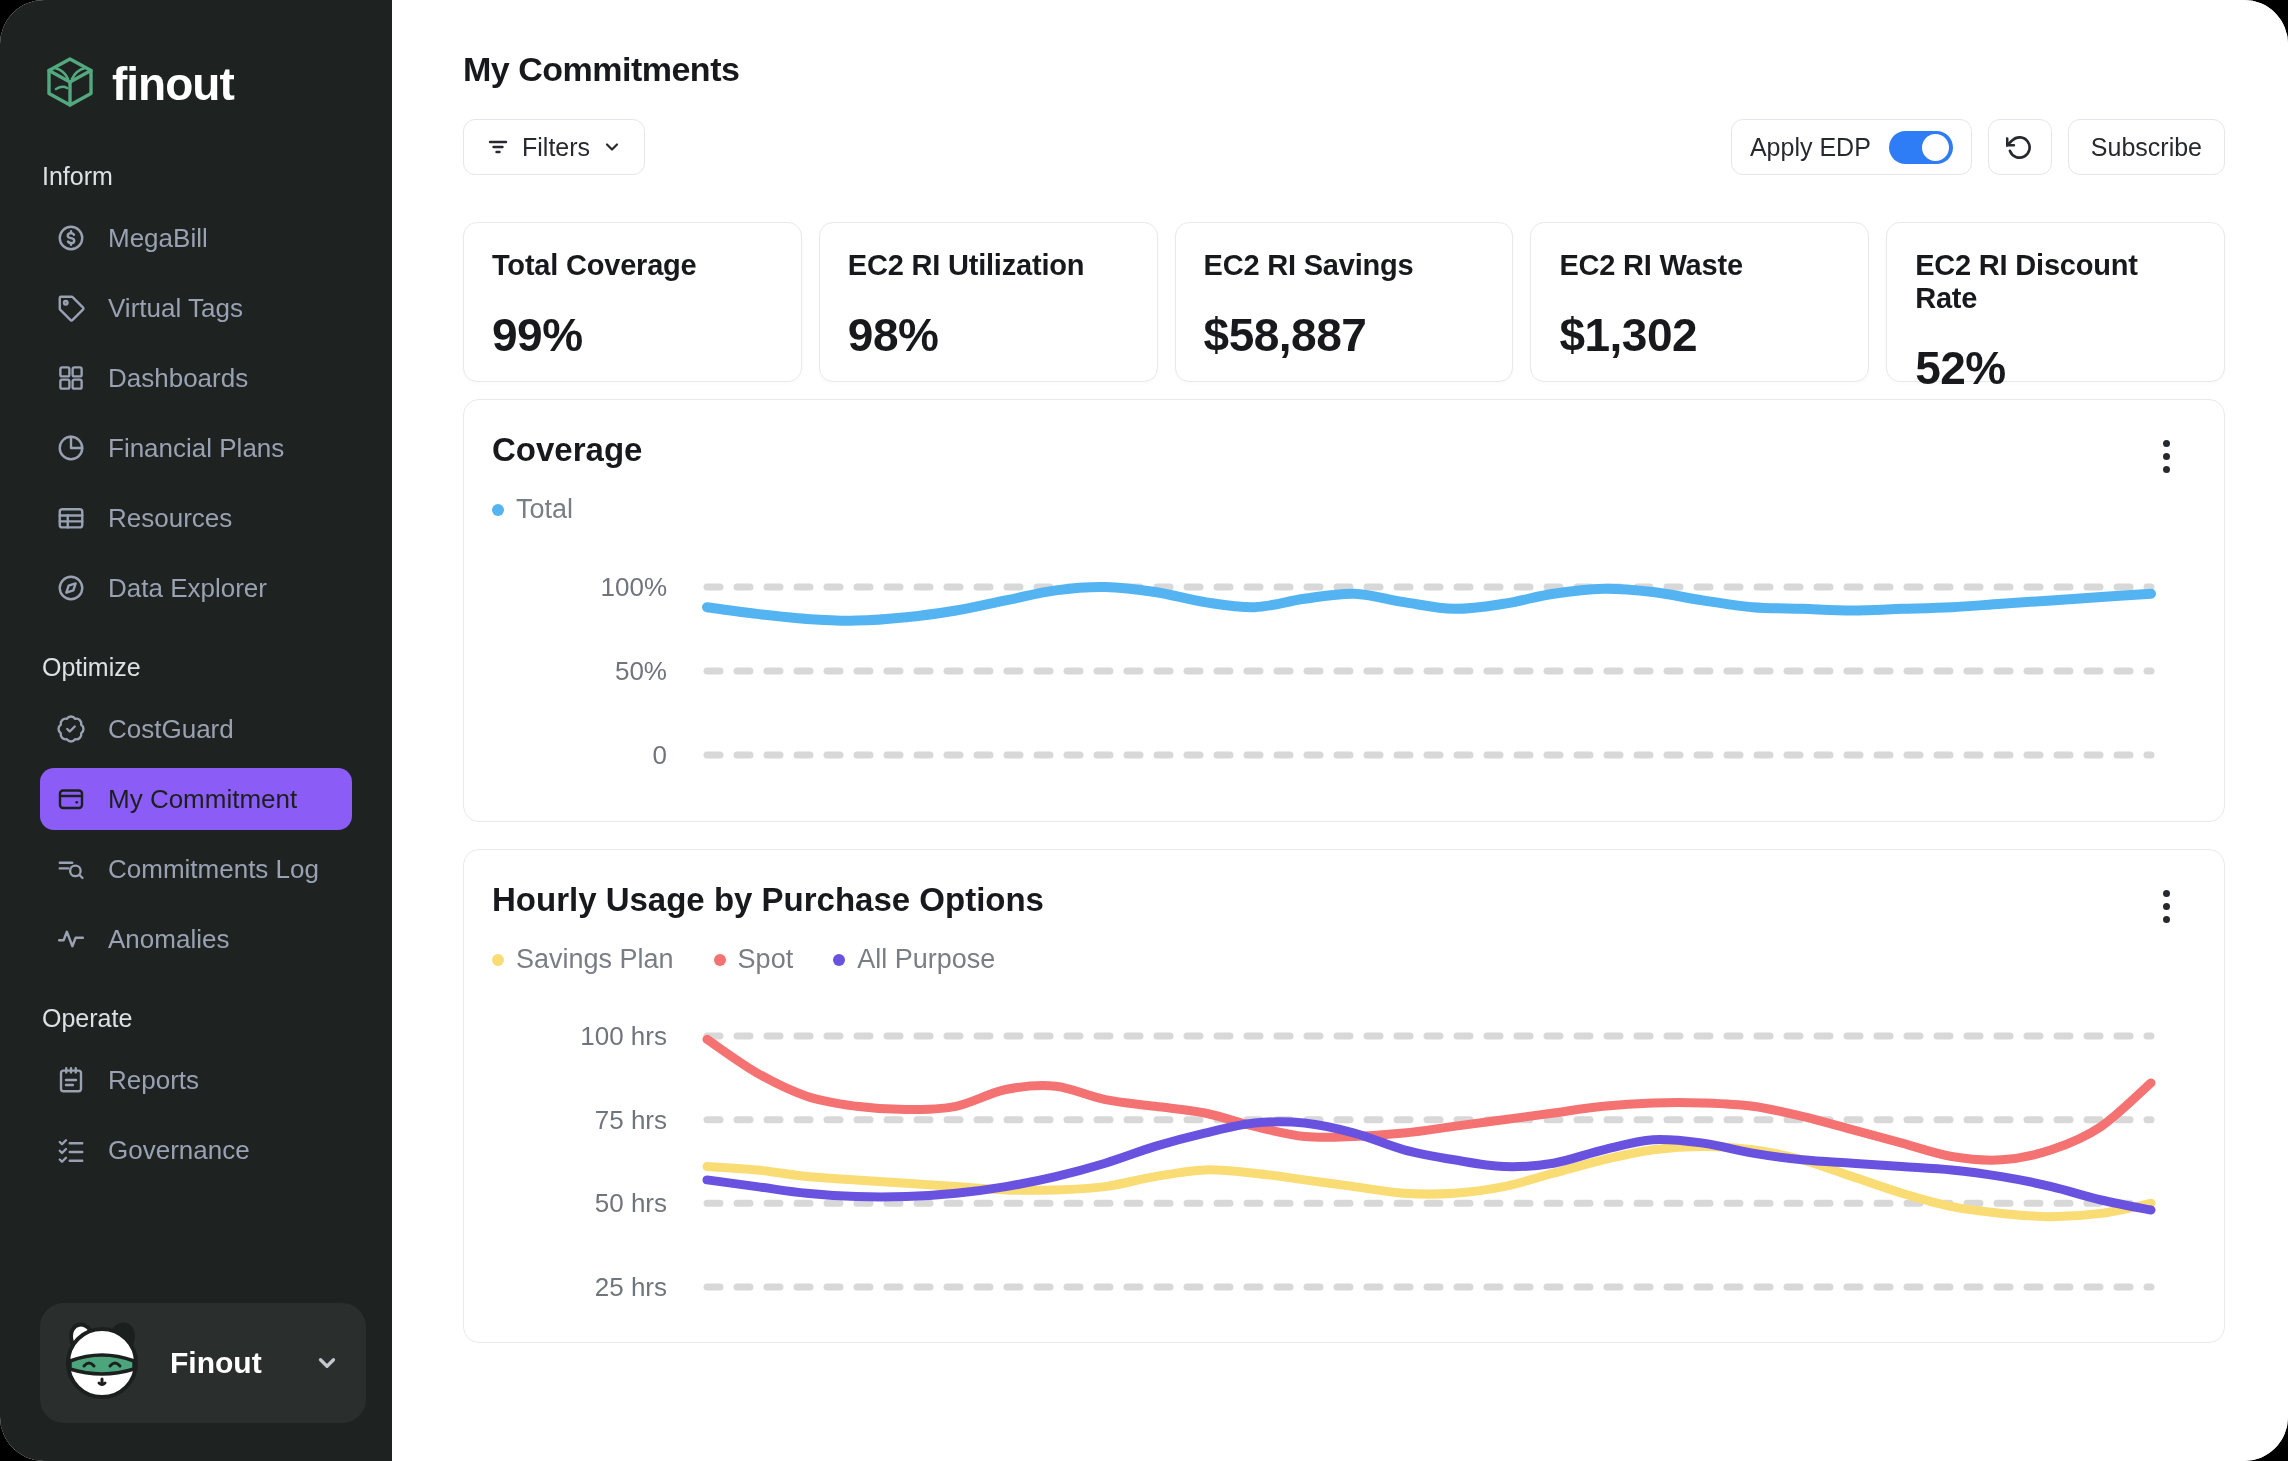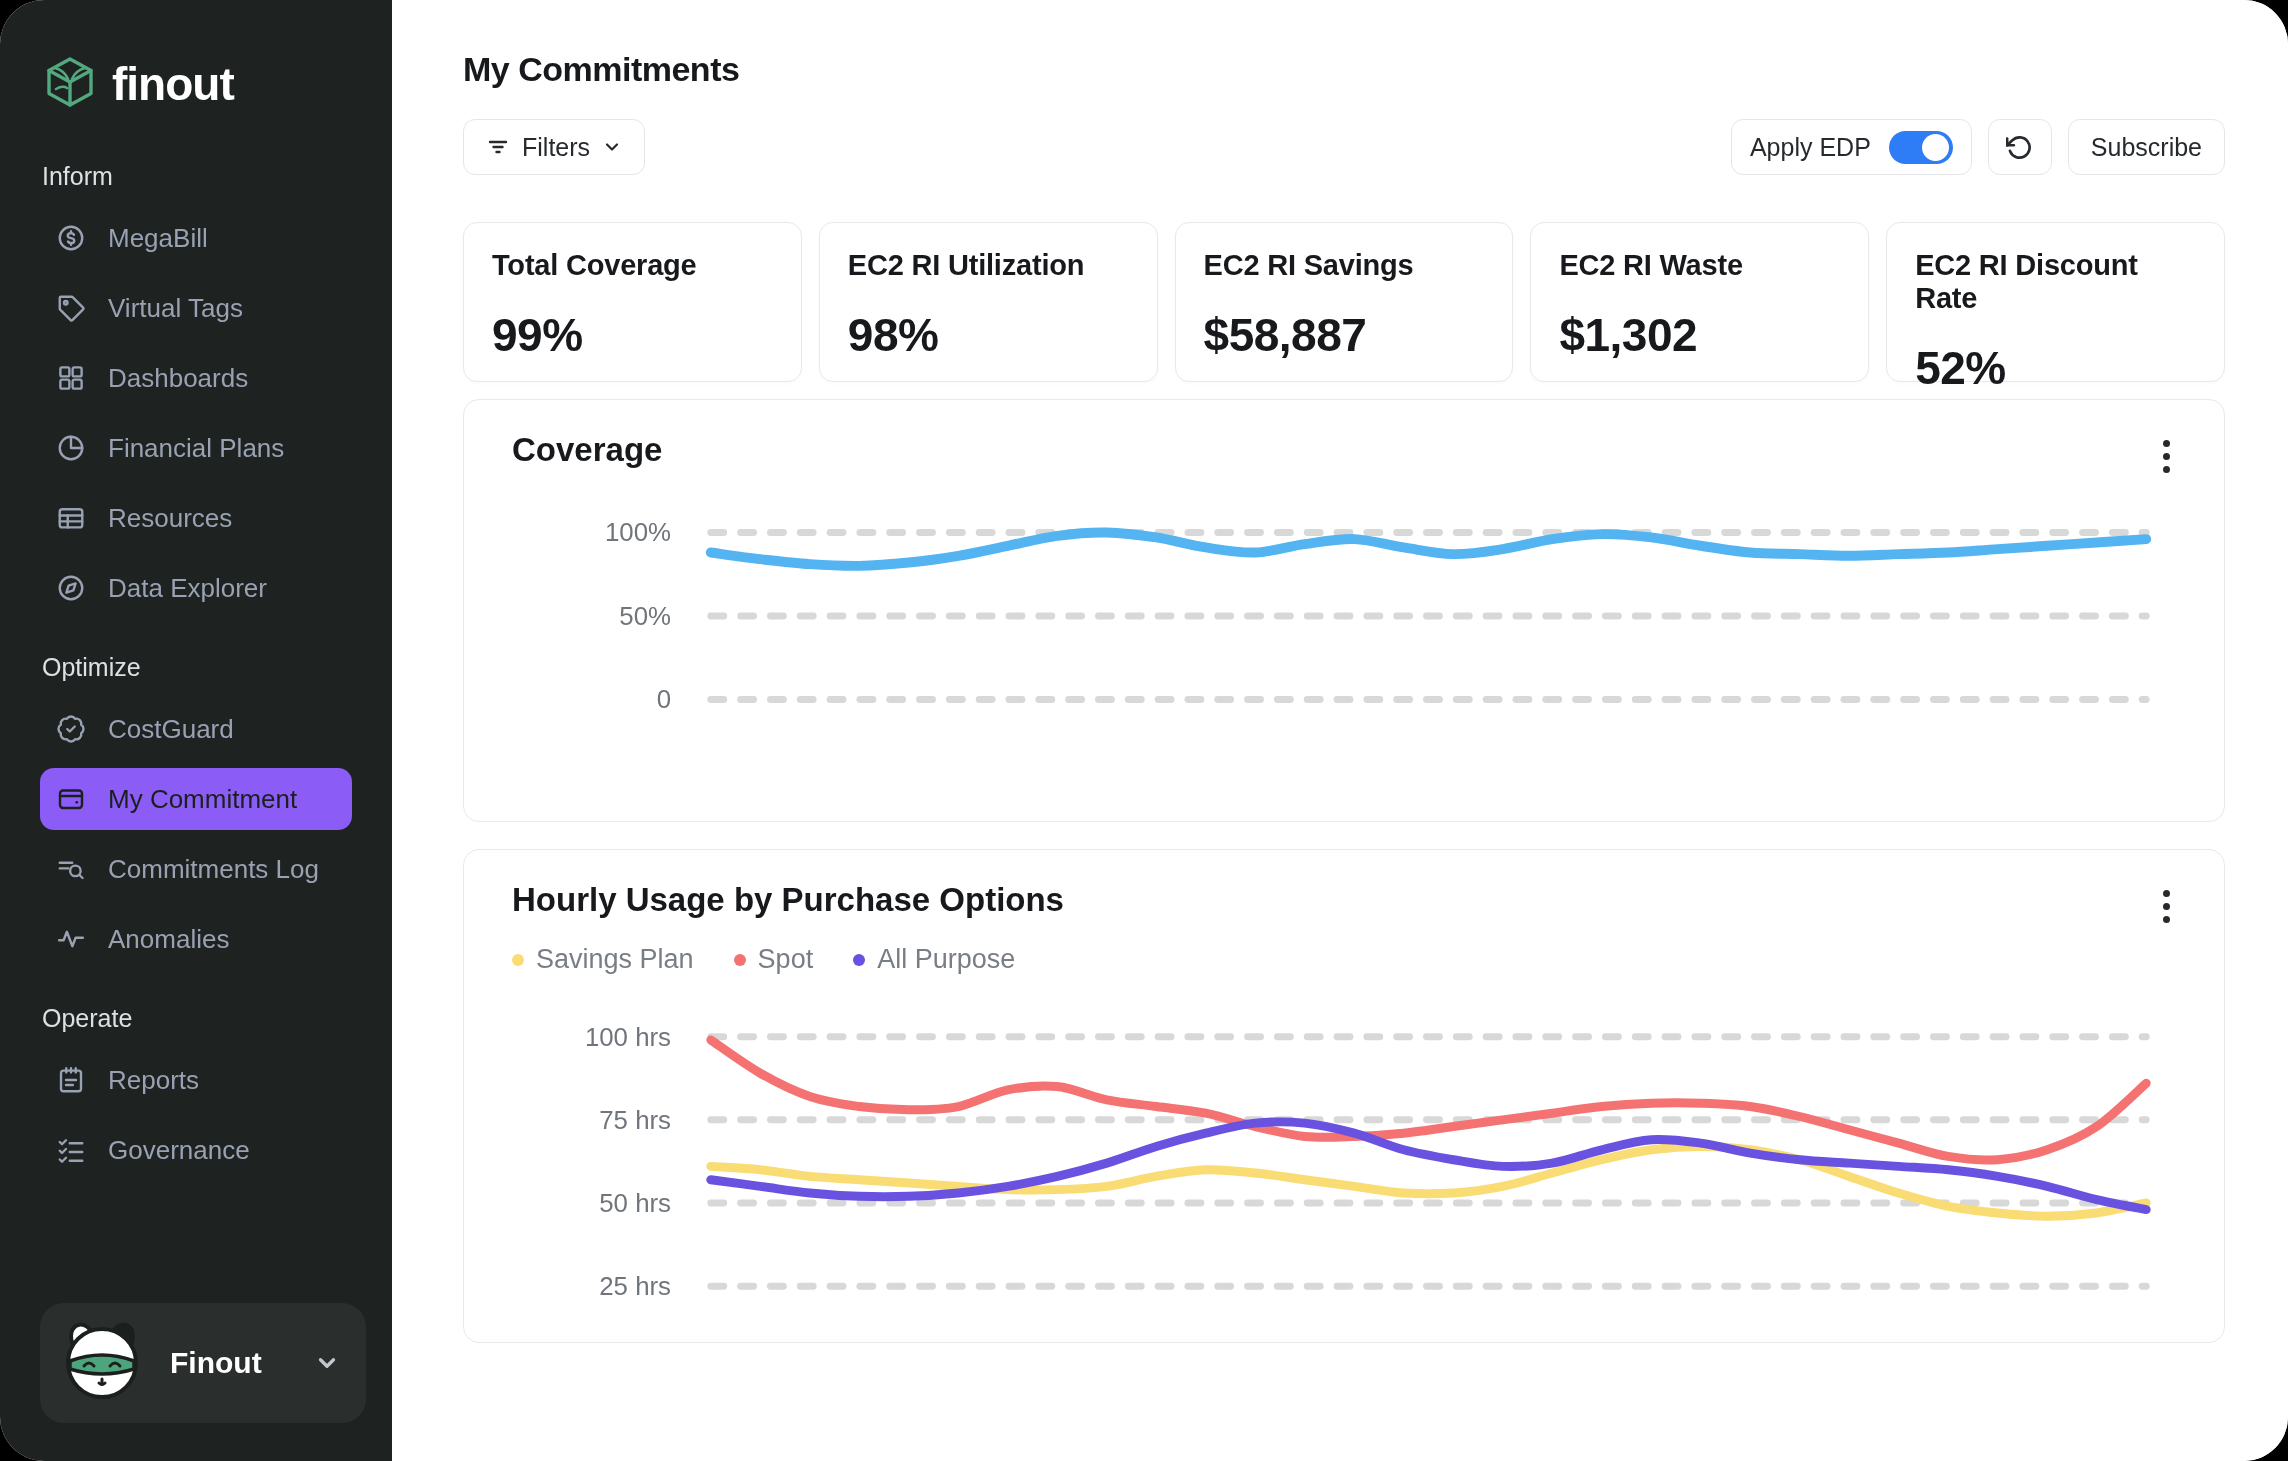--- a/index.html
+++ b/index.html
@@ -40,21 +40,21 @@
   .toggle .knob{position:absolute;top:3px;right:4px;width:27px;height:27px;border-radius:50%;background:#fff;}
   .icon-btn{width:64px;justify-content:center;padding:0;}
   
   #kpi-row{margin-top:47px;display:grid;grid-template-columns:repeat(5,1fr);gap:17px;}
   .kpi-card{border:1.6px solid #E7E9EC;border-radius:14px;height:160px;box-sizing:border-box;
             padding:26px 28px;background:#fff;box-shadow:0 2px 4px rgba(0,0,0,0.02);}
   .kpi-label{font-size:29px;font-weight:700;color:#17191C;letter-spacing:-0.2px;}
   .kpi-value{margin-top:26px;font-size:46px;font-weight:800;color:#17191C;letter-spacing:-0.5px;}
   
   .chart-card{position:relative;border:1.6px solid #E7E9EC;border-radius:16px;background:#fff;
-              padding:30px 48px;box-sizing:border-box;}
+              padding:30px 28px;box-sizing:border-box;}
   #coverage-card{margin-top:17px;height:423px;}
   #hourly-card{margin-top:27px;height:494px;}
   .chart-title{font-size:33px;font-weight:600;color:#17191C;line-height:40px;}
   .kebab{position:absolute;top:34px;right:38px;width:40px;height:44px;display:flex;flex-direction:column;
          align-items:center;justify-content:center;gap:6px;cursor:pointer;background:none;border:none;}
   .kebab i{width:7px;height:7px;border-radius:50%;background:#26292E;display:block;}
   .legend{display:flex;align-items:center;gap:40px;list-style:none;margin:24px 0 0;padding:0;}
   .legend li{display:flex;align-items:center;gap:12px;font-size:27px;color:#797E85;cursor:pointer;}
   .legend .dot{width:12px;height:12px;border-radius:50%;display:inline-block;}
   .chart-box{margin-top:8px;width:100%;}
@@ -257,20 +257,26 @@
         </div>
       </section>
 
     <section class="chart-card" id="coverage-card">
       <div class="chart-title">Coverage</div>
       <button class="kebab">
           <i></i>
           <i></i>
           <i></i>
         </button>
+      <ul class="legend" id="legend-0">
+          <li>
+            <span class="dot" style="background: rgb(83, 180, 241);"></span>
+            <span>Total</span>
+          </li>
+        </ul>
       <div class="chart-box" id="chart-0">
           <svg viewBox="0 0 1674 257" height="257">
             <line x1="200" x2="1644" y1="54" y2="54" stroke="#D8D8D8" stroke-width="7" stroke-dasharray="13 17" stroke-linecap="round"></line>
             <text x="160" y="63" text-anchor="end" font-size="26" fill="#70757C">100%</text>
             <line x1="200" x2="1644" y1="138" y2="138" stroke="#D8D8D8" stroke-width="7" stroke-dasharray="13 17" stroke-linecap="round"></line>
             <text x="160" y="147" text-anchor="end" font-size="26" fill="#70757C">50%</text>
             <line x1="200" x2="1644" y1="222" y2="222" stroke="#D8D8D8" stroke-width="7" stroke-dasharray="13 17" stroke-linecap="round"></line>
             <text x="160" y="231" text-anchor="end" font-size="26" fill="#70757C">0</text>
             <path d="M200.0,74.2C208.3,75.3,233.2,78.9,249.8,80.9C266.4,82.8,283.0,84.8,299.6,85.9C316.2,87.0,332.8,87.9,349.4,87.6C366.0,87.3,382.6,85.9,399.2,84.2C415.8,82.6,432.4,80.3,449.0,77.5C465.6,74.7,482.2,70.8,498.8,67.4C515.4,64.1,532.0,59.6,548.6,57.4C565.1,55.1,581.7,53.7,598.3,54.0C614.9,54.3,631.5,56.5,648.1,59.0C664.7,61.6,681.3,66.6,697.9,69.1C714.5,71.6,731.1,74.7,747.7,74.2C764.3,73.6,780.9,68.0,797.5,65.8C814.1,63.5,830.7,60.2,847.3,60.7C863.9,61.3,880.5,66.6,897.1,69.1C913.7,71.6,930.3,75.6,946.9,75.8C963.5,76.1,980.1,73.3,996.7,70.8C1013.3,68.3,1029.9,63.2,1046.5,60.7C1063.1,58.2,1079.7,56.0,1096.3,55.7C1112.9,55.4,1129.5,57.1,1146.1,59.0C1162.7,61.0,1179.3,64.9,1195.9,67.4C1212.5,70.0,1229.1,72.8,1245.7,74.2C1262.3,75.6,1278.9,75.3,1295.4,75.8C1312.0,76.4,1328.6,77.5,1345.2,77.5C1361.8,77.5,1378.4,76.4,1395.0,75.8C1411.6,75.3,1428.2,75.0,1444.8,74.2C1461.4,73.3,1478.0,71.9,1494.6,70.8C1511.2,69.7,1527.8,68.6,1544.4,67.4C1561.0,66.3,1577.6,65.2,1594.2,64.1C1610.8,63.0,1635.7,61.3,1644.0,60.7" fill="none" stroke="#53B4F1" stroke-width="10" stroke-linecap="round" stroke-linejoin="round"></path>
           </svg>

